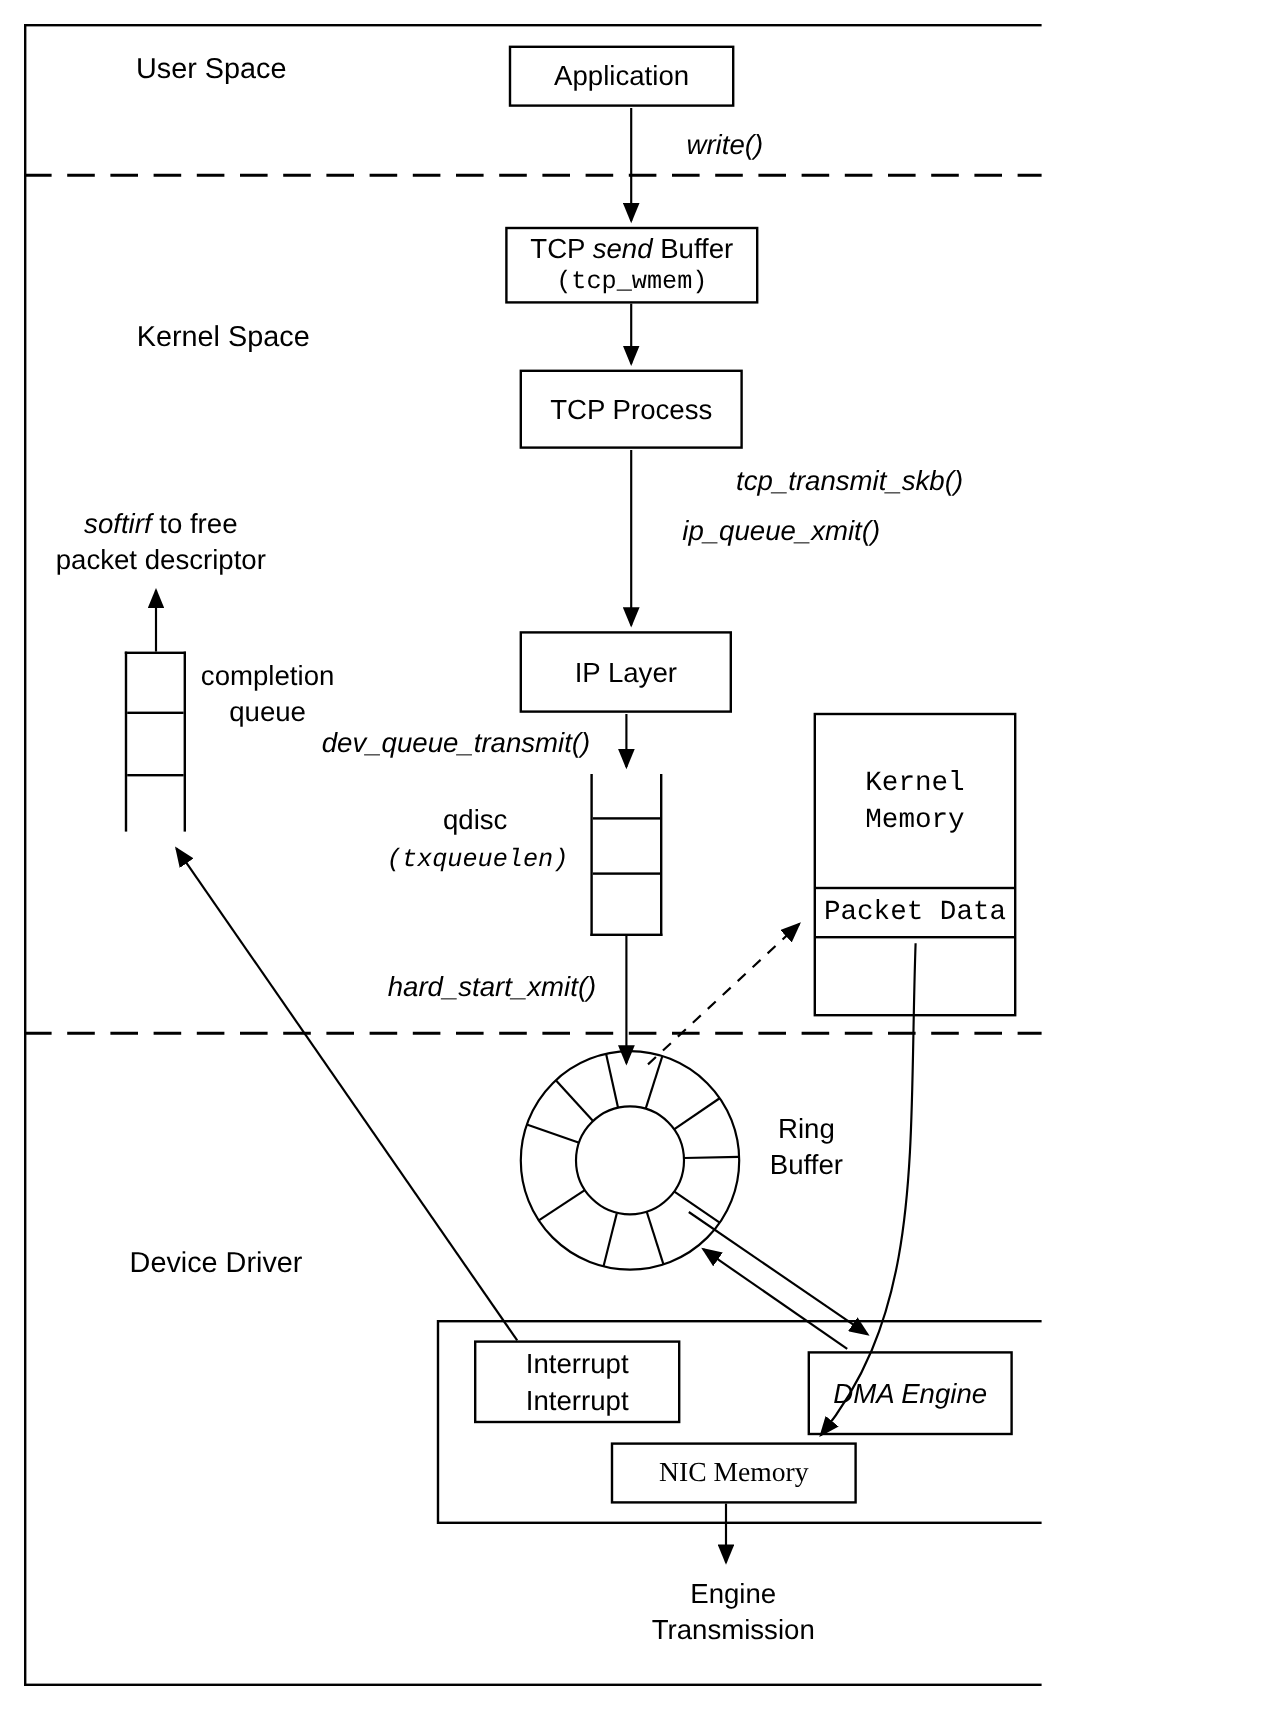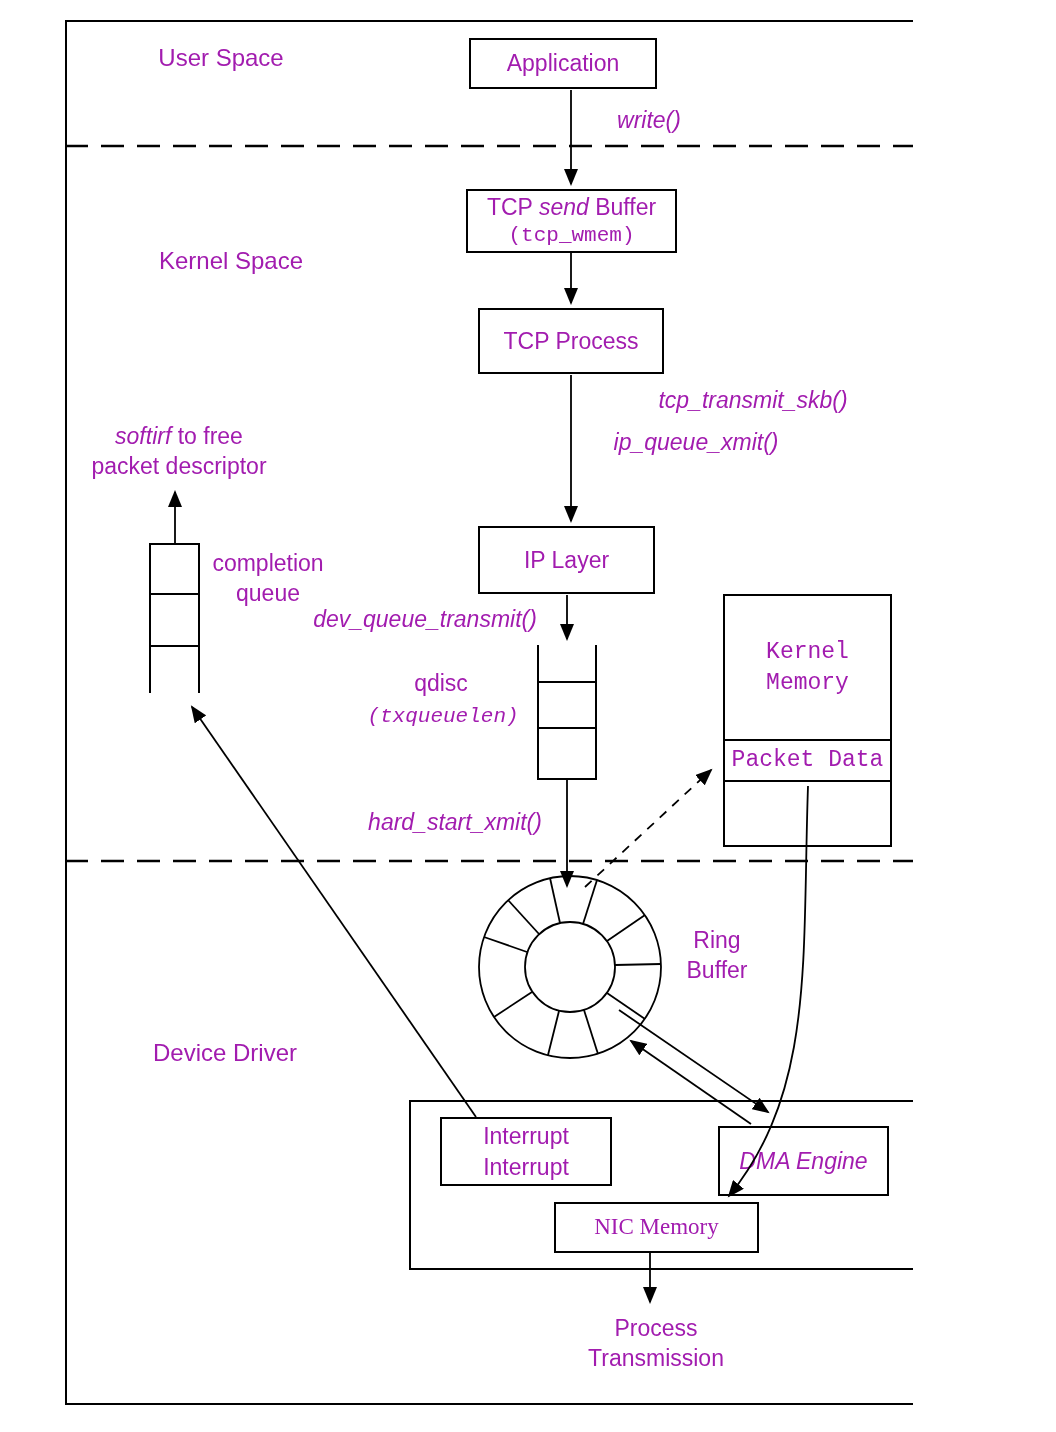--- a/index.html
+++ b/index.html
@@ -1,18 +1,18 @@
 <!DOCTYPE html>
 <html><head>
 <meta charset="utf-8">
 <style>
   html,body{margin:0;padding:0;background:#fff;}
   #canvas{
     position:relative;width:868px;height:1432px;background:#fff;
-    font-family:"Liberation Sans",sans-serif;color:#a21caf;overflow:hidden;margin-left:45px;
+    font-family:"Liberation Sans",sans-serif;color:#000000;overflow:hidden;
   }
   #frame{
     position:absolute;left:20px;top:20px;width:1009px;height:1381px;
     border:2px solid #000;
   }
   .box{
     position:absolute;border:2px solid #000;background:#fff;
     display:flex;flex-direction:column;align-items:center;justify-content:center;
     font-size:23px;line-height:1.32;text-align:center;box-sizing:border-box;
   }
@@ -44,21 +44,21 @@
   #overlay{position:absolute;left:0;top:0;pointer-events:none;}
 </style>
 </head>
 <body>
 
 <div id="canvas">
 
   <div id="frame"></div>
 
   <div class="lbl region" style="left:176px;top:58px;">User Space</div>
-  <div class="lbl region" style="left:186px;top:261px;">Kernel Space</div>
+  <div class="lbl region" style="left:186px;top:281px;">Kernel Space</div>
   <div class="lbl region" style="left:180px;top:1053px;">Device Driver</div>
 
   <div class="box" style="left:424px;top:38px;width:188px;height:51px;">
     <span>Application</span>
   </div>
 
   <div class="box" style="left:421px;top:189px;width:211px;height:64px;">
     <span><span>TCP </span><i>send</i><span> Buffer</span></span>
     <span class="mono">(tcp_wmem)</span>
   </div>
@@ -113,21 +113,21 @@
     <div>Interrupt</div>
   </div>
   <div class="box" style="left:673px;top:1126px;width:171px;height:70px;font-style:italic;">
     <span>DMA Engine</span>
   </div>
   <div class="box" style="left:509px;top:1202px;width:205px;height:51px;font-family:Liberation Serif, serif;">
     <span>NIC Memory</span>
   </div>
 
   <div class="lbl" style="left:611px;top:1344px;">
-    <div>Process</div>
+    <div>Engine</div>
     <div>Transmission</div>
   </div>
 
   <div class="lbl call" style="left:604px;top:121px;">write()</div>
   <div class="lbl call" style="left:708px;top:401px;">tcp_transmit_skb()</div>
   <div class="lbl call" style="left:651px;top:443px;">ip_queue_xmit()</div>
   <div class="lbl call" style="left:380px;top:620px;">dev_queue_transmit()</div>
   <div class="lbl call" style="left:410px;top:823px;">hard_start_xmit()</div>
 
   <svg id="overlay" width="1056" height="1432" viewBox="0 0 1056 1432">

